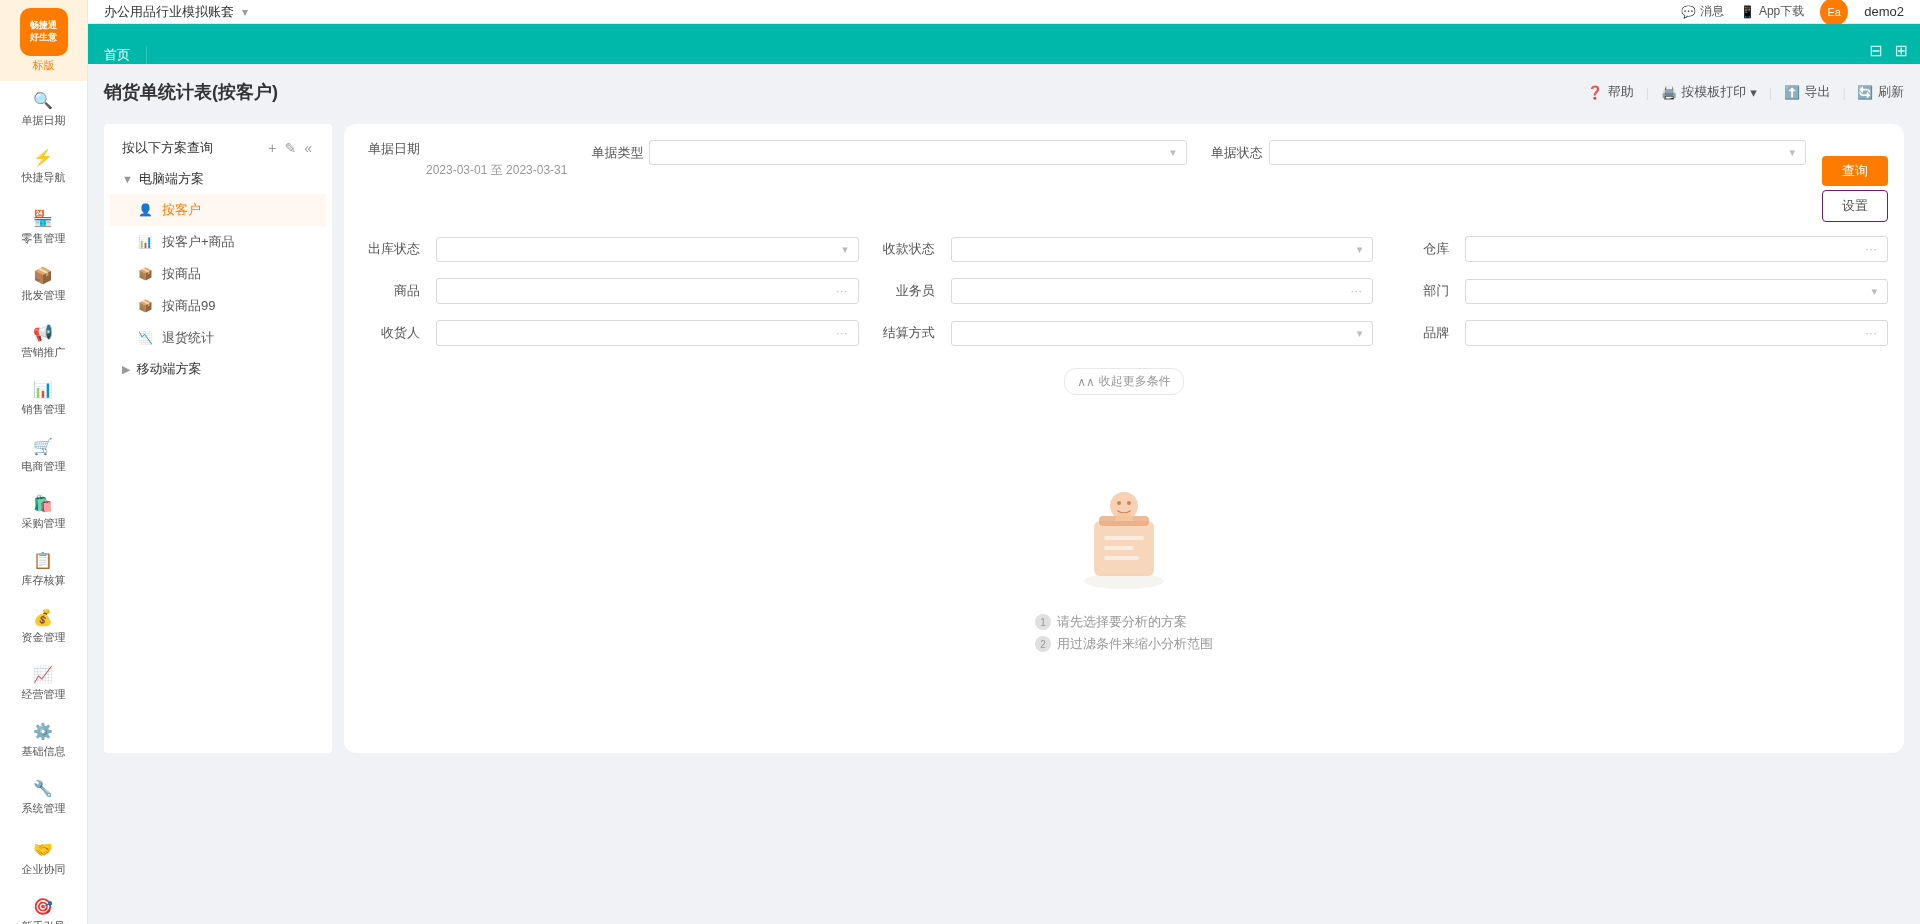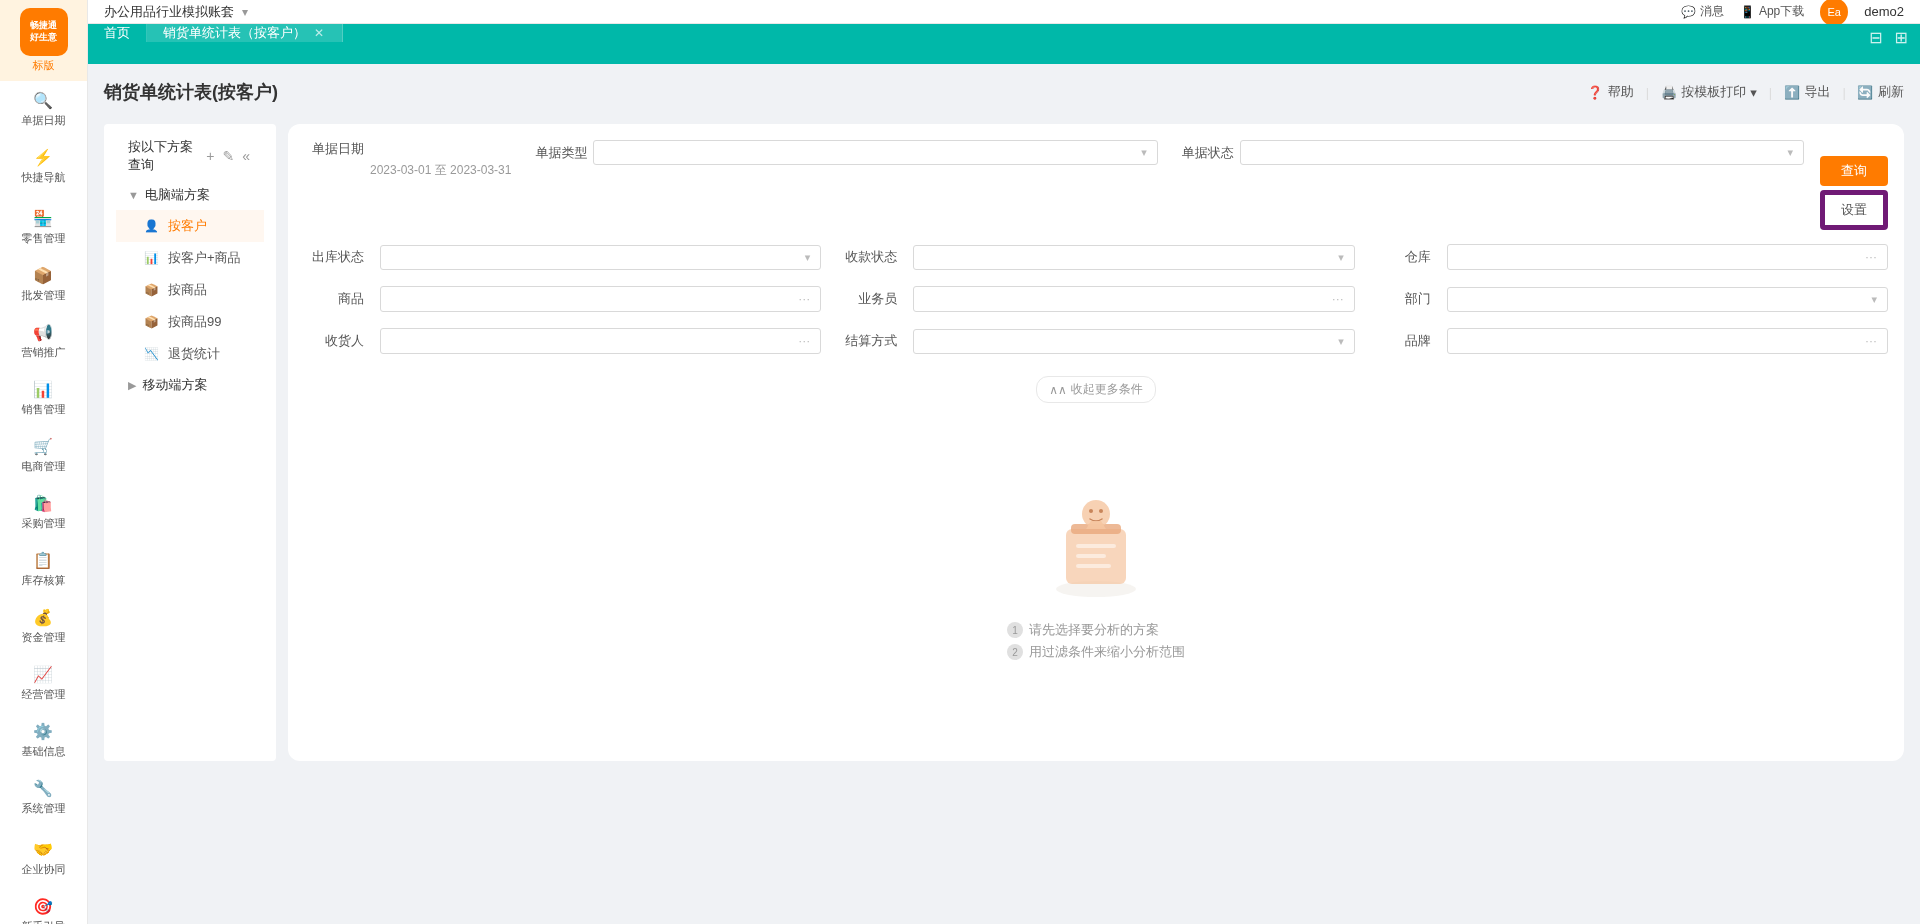--- a/index.html
+++ b/index.html
@@ -21,21 +21,21 @@
     .topbar { height: 24px; background: #fff; border-bottom: 1px solid #e8e8e8; display: flex; align-items: center; padding: 0 16px; gap: 16px; justify-content: space-between; }
     .topbar-left { display: flex; align-items: center; gap: 8px; }
     .topbar-title { font-size: 13px; color: #333; }
     .topbar-dropdown { color: #999; font-size: 12px; cursor: pointer; }
     .topbar-right { display: flex; align-items: center; gap: 16px; }
     .topbar-btn { display: flex; align-items: center; gap: 4px; font-size: 12px; color: #555; cursor: pointer; }
     .topbar-avatar { width: 28px; height: 28px; border-radius: 50%; background: #ff7b00; display: flex; align-items: center; justify-content: center; color: white; font-size: 11px; overflow: hidden; }
     .topbar-username { font-size: 13px; color: #333; cursor: pointer; }
 
     
-    .tabbar { height: 40px; background: #00b8a9; display: flex; align-items: flex-start; }
+    .tabbar { height: 40px; background: #00b8a9; display: flex; align-items: flex-end; }
     .tab { display: flex; align-items: center; padding: 0 16px; gap: 6px; cursor: pointer; font-size: 13px; color: rgba(255,255,255,0.8); border-right: 1px solid rgba(255,255,255,0.2); }
     .tab.home { color: white; font-weight: 500; }
     .tab.active { background: rgba(255,255,255,0.15); color: white; }
     .tab-close { color: rgba(255,255,255,0.7); font-size: 12px; cursor: pointer; padding: 0 2px; }
     .tabbar-spacer { flex: 1; }
     .tabbar-actions { display: flex; align-items: center; padding: 0 8px; gap: 4px; }
     .tabbar-action-btn { color: rgba(255,255,255,0.8); cursor: pointer; font-size: 16px; padding: 4px; }
 
     
     .content { flex: 1; overflow-y: auto; background: #f0f2f5; }
@@ -45,21 +45,21 @@
     .page-header { display: flex; align-items: center; justify-content: space-between; margin-bottom: 20px; }
     .page-title { font-size: 18px; font-weight: 600; color: #333; }
     .page-actions { display: flex; align-items: center; gap: 12px; }
     .page-action-btn { display: flex; align-items: center; gap: 4px; font-size: 13px; color: #555; cursor: pointer; }
     .page-action-divider { color: #ddd; }
 
     
     .content-body { display: flex; gap: 12px; }
 
     
-    .scheme-panel { width: 172px; background: #fff; border-radius: 4px; padding: 8px 12px; flex-shrink: 0; }
+    .scheme-panel { width: 228px; background: #fff; border-radius: 4px; padding: 8px 6px; flex-shrink: 0; }
     .scheme-panel-header { display: flex; align-items: center; justify-content: space-between; padding: 6px 12px; font-size: 13px; color: #333; font-weight: 500; }
     .scheme-panel-actions { display: flex; align-items: center; gap: 4px; color: #999; }
     .scheme-panel-actions span { cursor: pointer; font-size: 14px; padding: 2px; }
     .scheme-group { }
     .scheme-group-header { display: flex; align-items: center; gap: 6px; padding: 6px 12px; cursor: pointer; color: #333; font-size: 13px; }
     .scheme-group-icon { color: #999; font-size: 11px; }
     .scheme-item { display: flex; align-items: center; gap: 8px; padding: 7px 12px 7px 28px; cursor: pointer; font-size: 13px; color: #555; }
     .scheme-item.active { color: #ff7b00; background: #fff7f0; }
     .scheme-item-icon { width: 16px; height: 16px; display: flex; align-items: center; justify-content: center; font-size: 12px; color: #999; }
     .scheme-item.active .scheme-item-icon { color: #ff7b00; }
@@ -69,21 +69,21 @@
     .filter-row { display: flex; align-items: center; gap: 16px; margin-bottom: 16px; }
     .filter-label { font-size: 13px; color: #555; white-space: nowrap; min-width: 60px; text-align: right; }
     .filter-date-btn { padding: 4px 10px; border: 1px solid #d9d9d9; border-radius: 3px; font-size: 12px; color: #555; cursor: pointer; background: #fff; }
     .filter-date-btn.active { background: #ff7b00; color: white; border-color: #ff7b00; }
     .filter-select { flex: 1; border: 1px solid #d9d9d9; border-radius: 3px; padding: 5px 10px; font-size: 13px; color: #555; display: flex; align-items: center; justify-content: space-between; cursor: pointer; min-width: 0; }
     .filter-select .placeholder { color: #bbb; }
     .filter-select-arrow { color: #bbb; font-size: 11px; }
     .filter-input { flex: 1; border: 1px solid #d9d9d9; border-radius: 3px; padding: 5px 10px; font-size: 13px; color: #555; display: flex; align-items: center; justify-content: space-between; cursor: pointer; }
     .filter-input .more { color: #bbb; font-size: 12px; }
     .btn-query { background: #ff7b00; color: white; border: none; border-radius: 4px; padding: 6px 20px; font-size: 13px; cursor: pointer; }
-    .btn-settings { background: #fff; color: #555; border: 5px solid #701a75; border-radius: 4px; padding: 6px 16px; font-size: 13px; cursor: pointer; }
+    .btn-settings { background: #fff; color: #555; border: 1px solid #701a75; border-radius: 4px; padding: 6px 16px; font-size: 13px; cursor: pointer; }
 
     
     .collapse-bar { text-align: center; padding: 6px; margin-top: 4px; }
     .collapse-btn { display: inline-flex; align-items: center; gap: 4px; font-size: 12px; color: #999; cursor: pointer; padding: 4px 12px; border: 1px solid #e8e8e8; border-radius: 12px; background: #fff; }
 
     
     .empty-state { display: flex; flex-direction: column; align-items: center; justify-content: center; padding: 80px 0; gap: 12px; }
     .empty-icon { width: 120px; height: 120px; display: flex; align-items: center; justify-content: center; }
     .empty-text-list { list-style: none; }
     .empty-text-list li { display: flex; align-items: center; gap: 6px; margin-bottom: 4px; color: #999; font-size: 13px; }
@@ -186,24 +186,20 @@
       <div class="topbar-avatar">
         <span style="font-size:11px;">Ea</span>
       </div>
       <span class="topbar-username">demo2</span>
     </div>
   </div>
 
   <div class="tabbar">
     <div class="tab home">
       <span>首页</span>
-    </div>
-    <div class="tab active">
-      <span>销货单统计表（按客户）</span>
-      <span class="tab-close">✕</span>
     </div>
     <div class="tabbar-spacer"></div>
     <div class="tabbar-actions">
       <span class="tabbar-action-btn">⊟</span>
       <span class="tabbar-action-btn">⊞</span>
     </div>
   </div>
 
   <div class="content">
     <div class="page">

